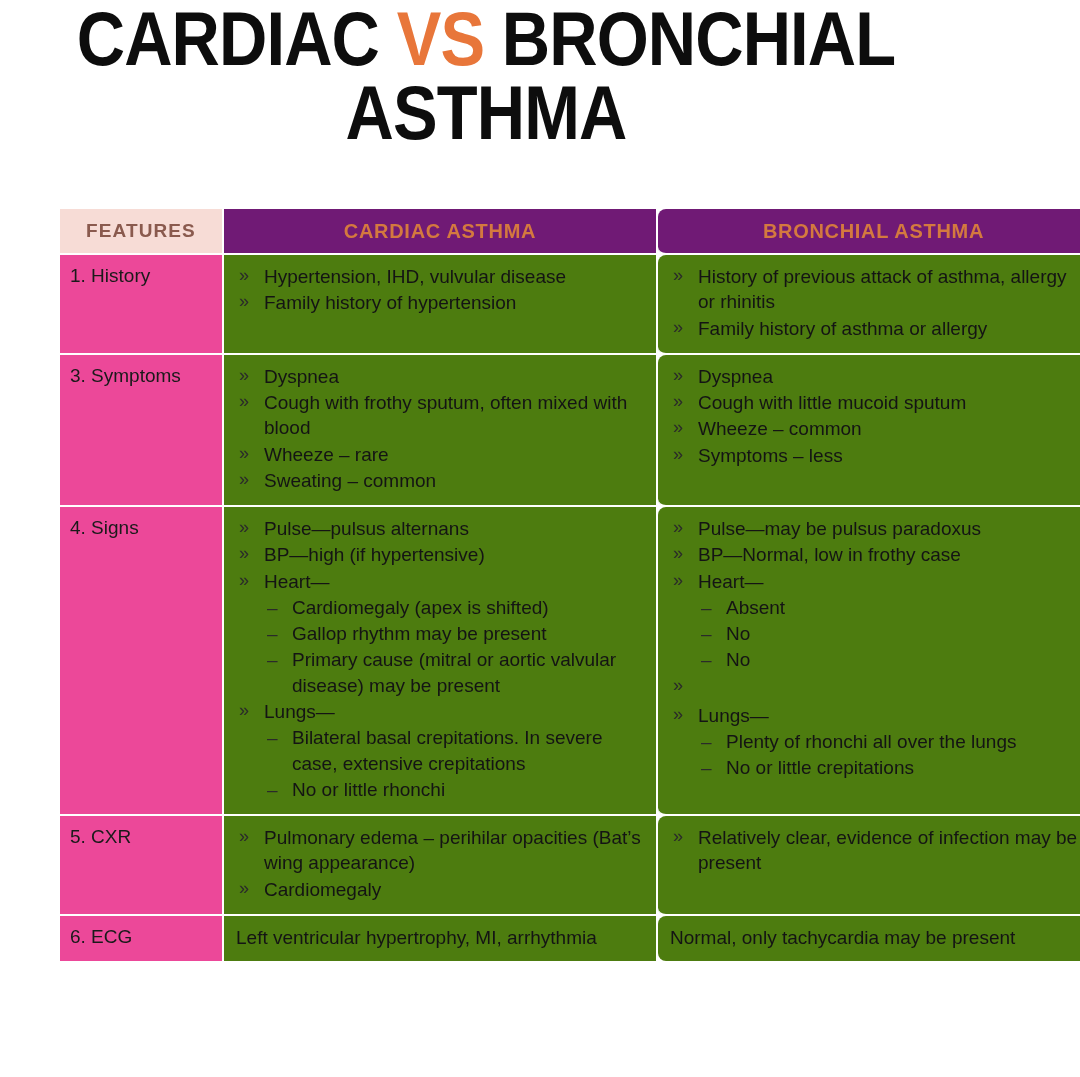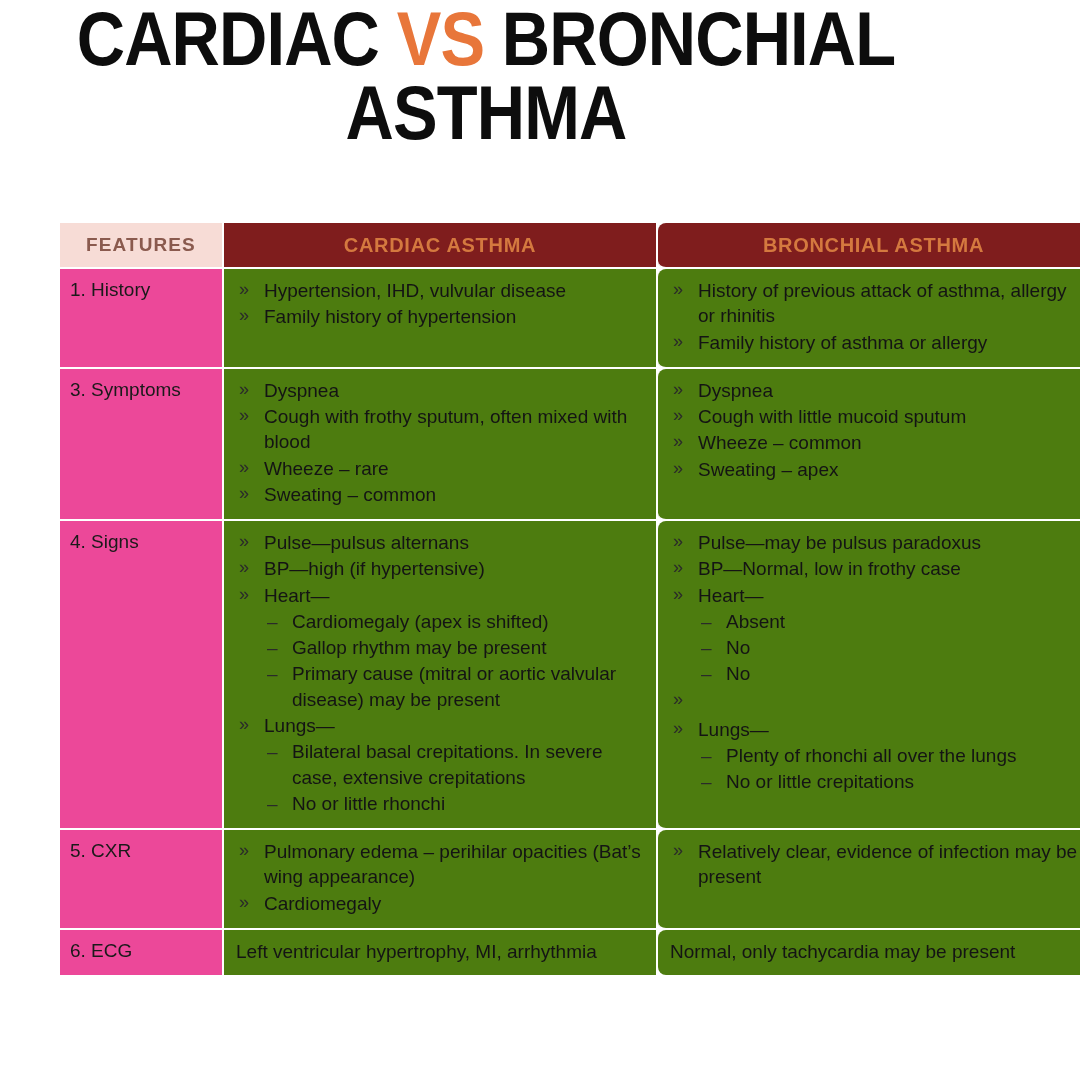--- a/index.html
+++ b/index.html
@@ -27,21 +27,21 @@
     white-space:nowrap;
   }
   .title-line-1{ font-size:76px; transform:scaleX(0.88); }
   .title-line-2{ font-size:76px; transform:scaleX(0.88); margin-top:4px;}
   .title-vs{ color:#e8763a; }
 
   
   .table-wrap{
     position:absolute;
     left:26px;
-    top:223px;
+    top:209px;
     width:1029px;
     padding-left:34px;
   }
   .ctable{
     width:100%;
     border-collapse:separate;
     border-spacing:0;
     table-layout:fixed;
   }
   .ctable td, .ctable th{
@@ -61,21 +61,21 @@
   .th-feature{
     background:#f7dcd6;
     color:#8a5a4e;
     font-size:19px;
     font-weight:700;
     letter-spacing:1.1px;
     text-align:center;
     padding:11px 4px 10px 4px;
   }
   .th-col{
-    background:#7f1d1d;
+    background:#701a75;
     color:#d4793f;
     font-size:20px;
     font-weight:700;
     letter-spacing:0.7px;
     text-align:center;
     padding:11px 4px 10px 4px;
   }
 
   
   .td-feature{
@@ -176,21 +176,21 @@
               <li><span>Cough with frothy sputum, often mixed with blood</span></li>
               <li><span>Wheeze – rare</span></li>
               <li><span>Sweating – common</span></li>
             </ul>
           </td>
           <td class="td-body">
             <ul class="bl">
               <li><span>Dyspnea</span></li>
               <li><span>Cough with little mucoid sputum</span></li>
               <li><span>Wheeze – common</span></li>
-              <li><span>Sweating – apex</span></li>
+              <li><span>Symptoms – less</span></li>
             </ul>
           </td>
         </tr>
         <tr>
           <td class="td-feature">4. Signs</td>
           <td class="td-body">
             <ul class="bl">
               <li><span>Pulse—pulsus alternans</span></li>
               <li><span>BP—high (if hypertensive)</span></li>
               <li><span>Heart—</span><ul class="sub">

